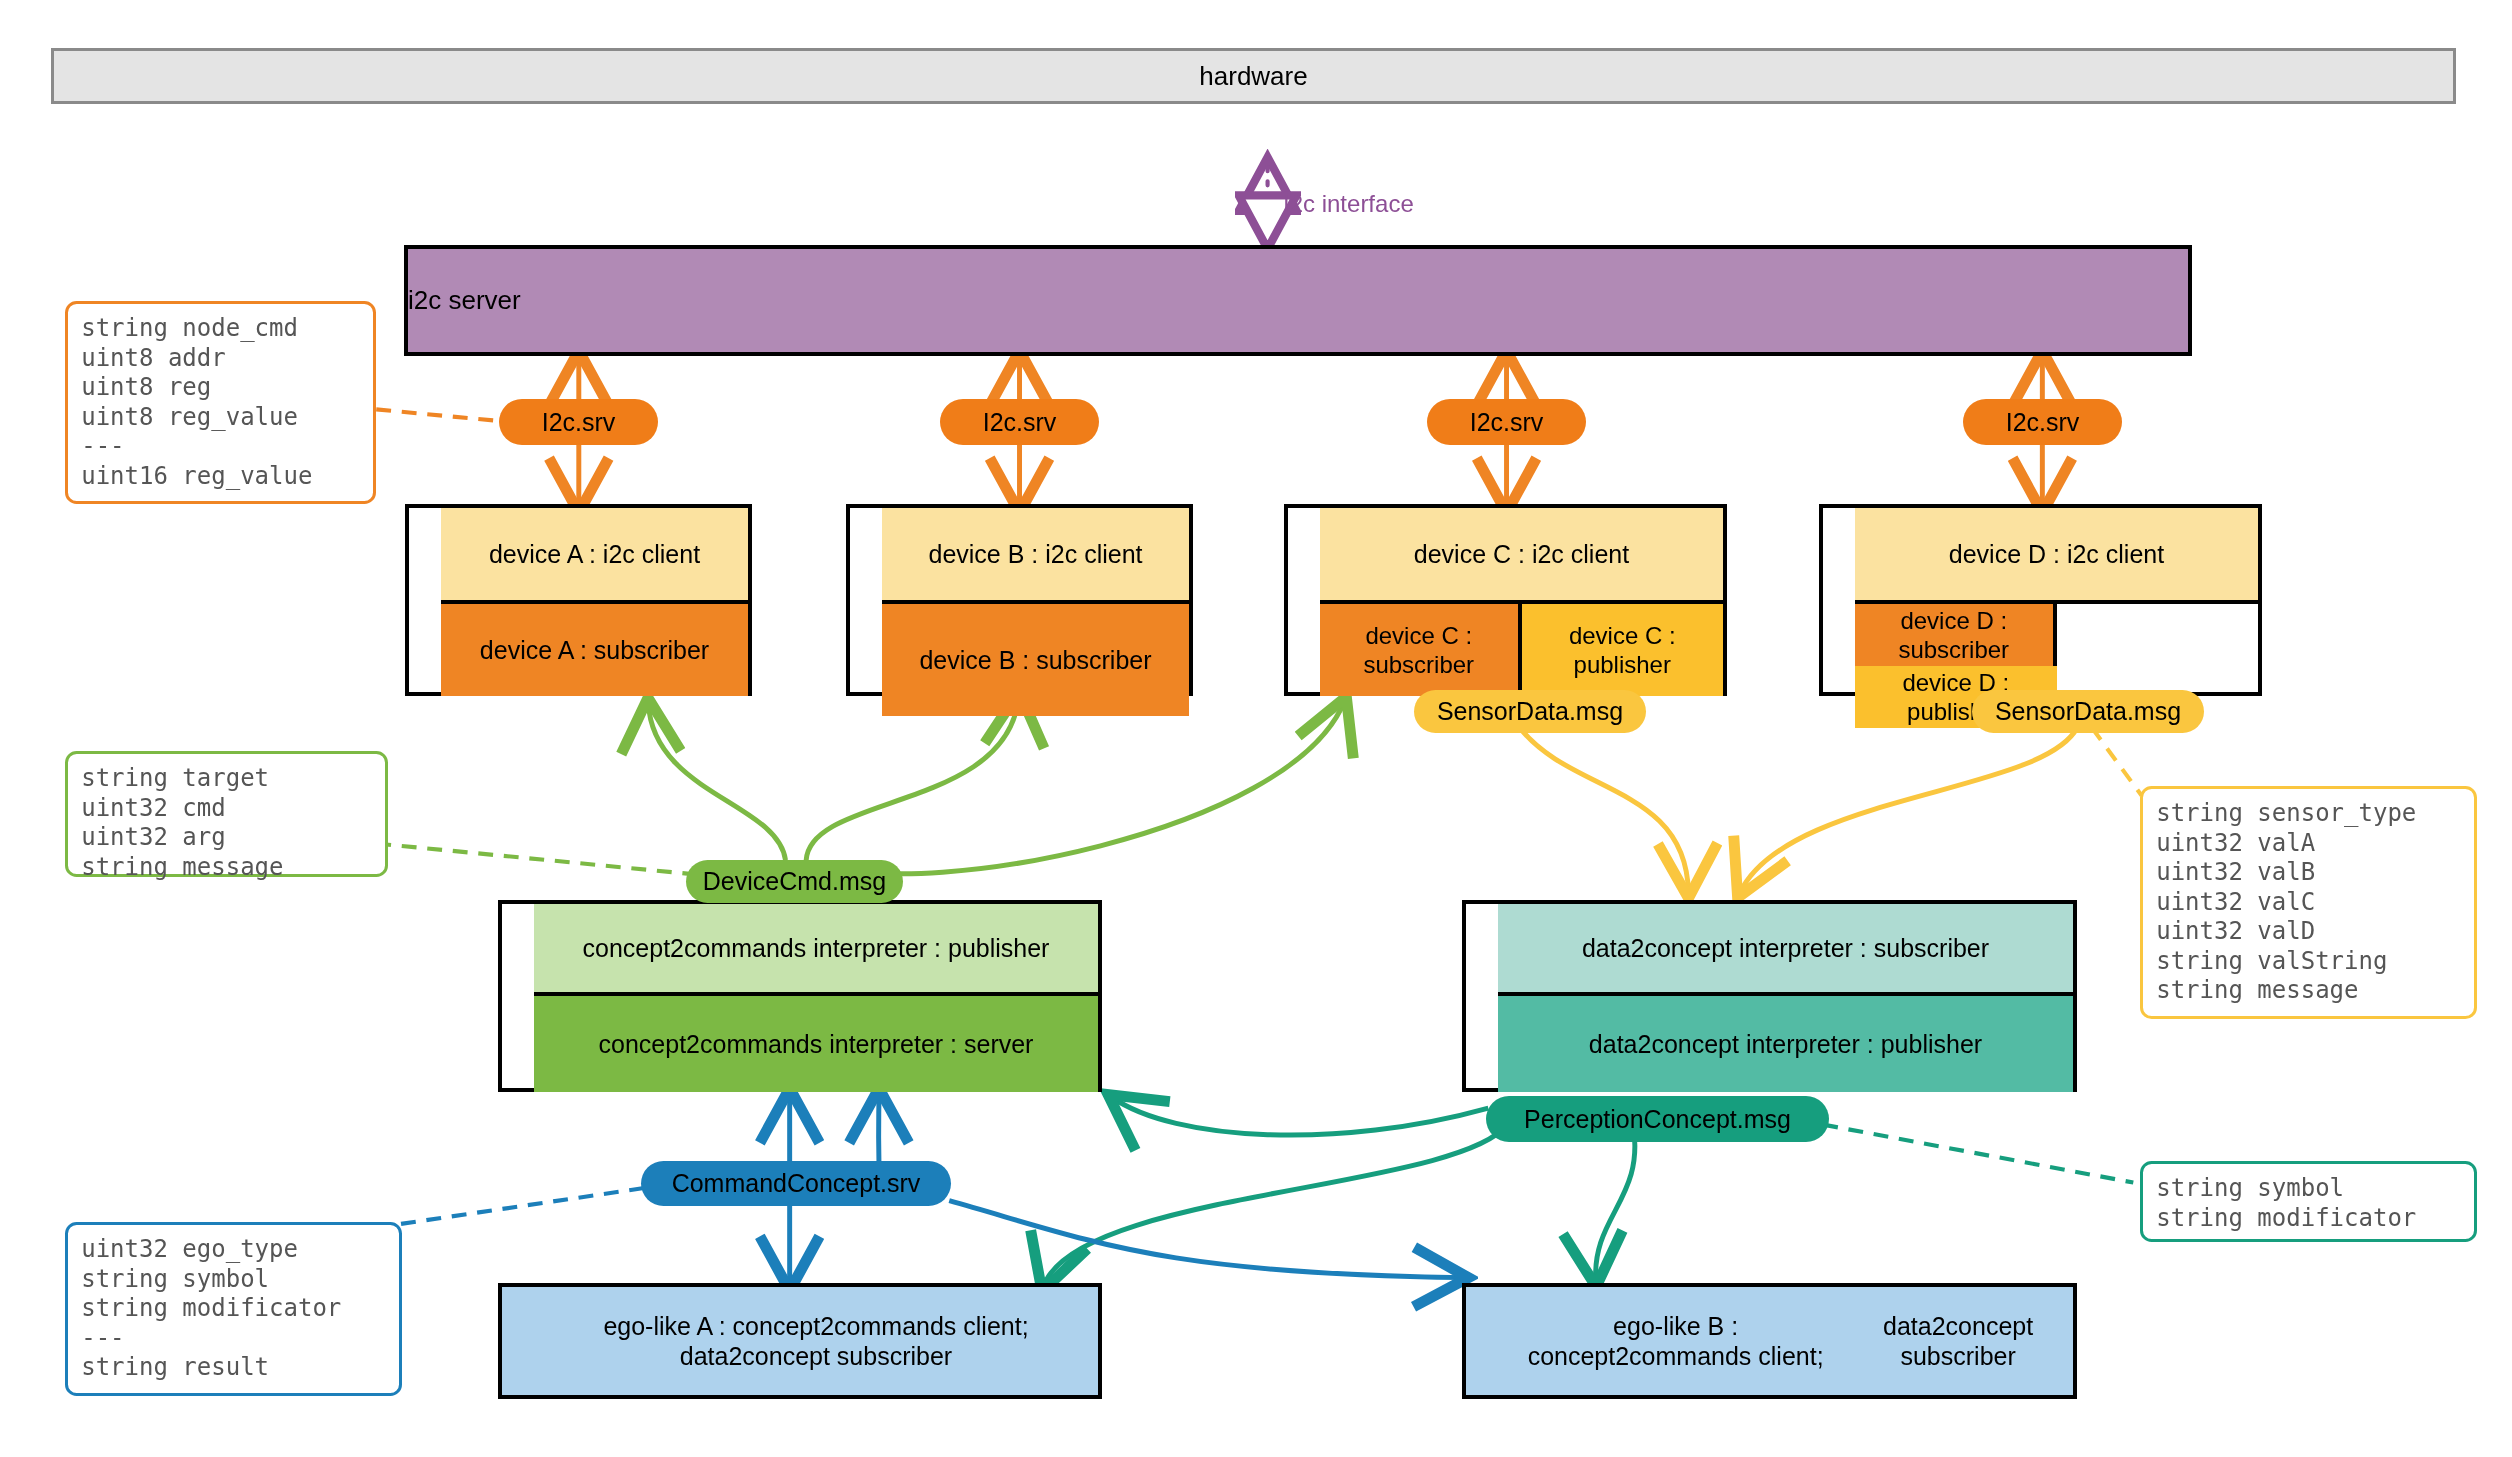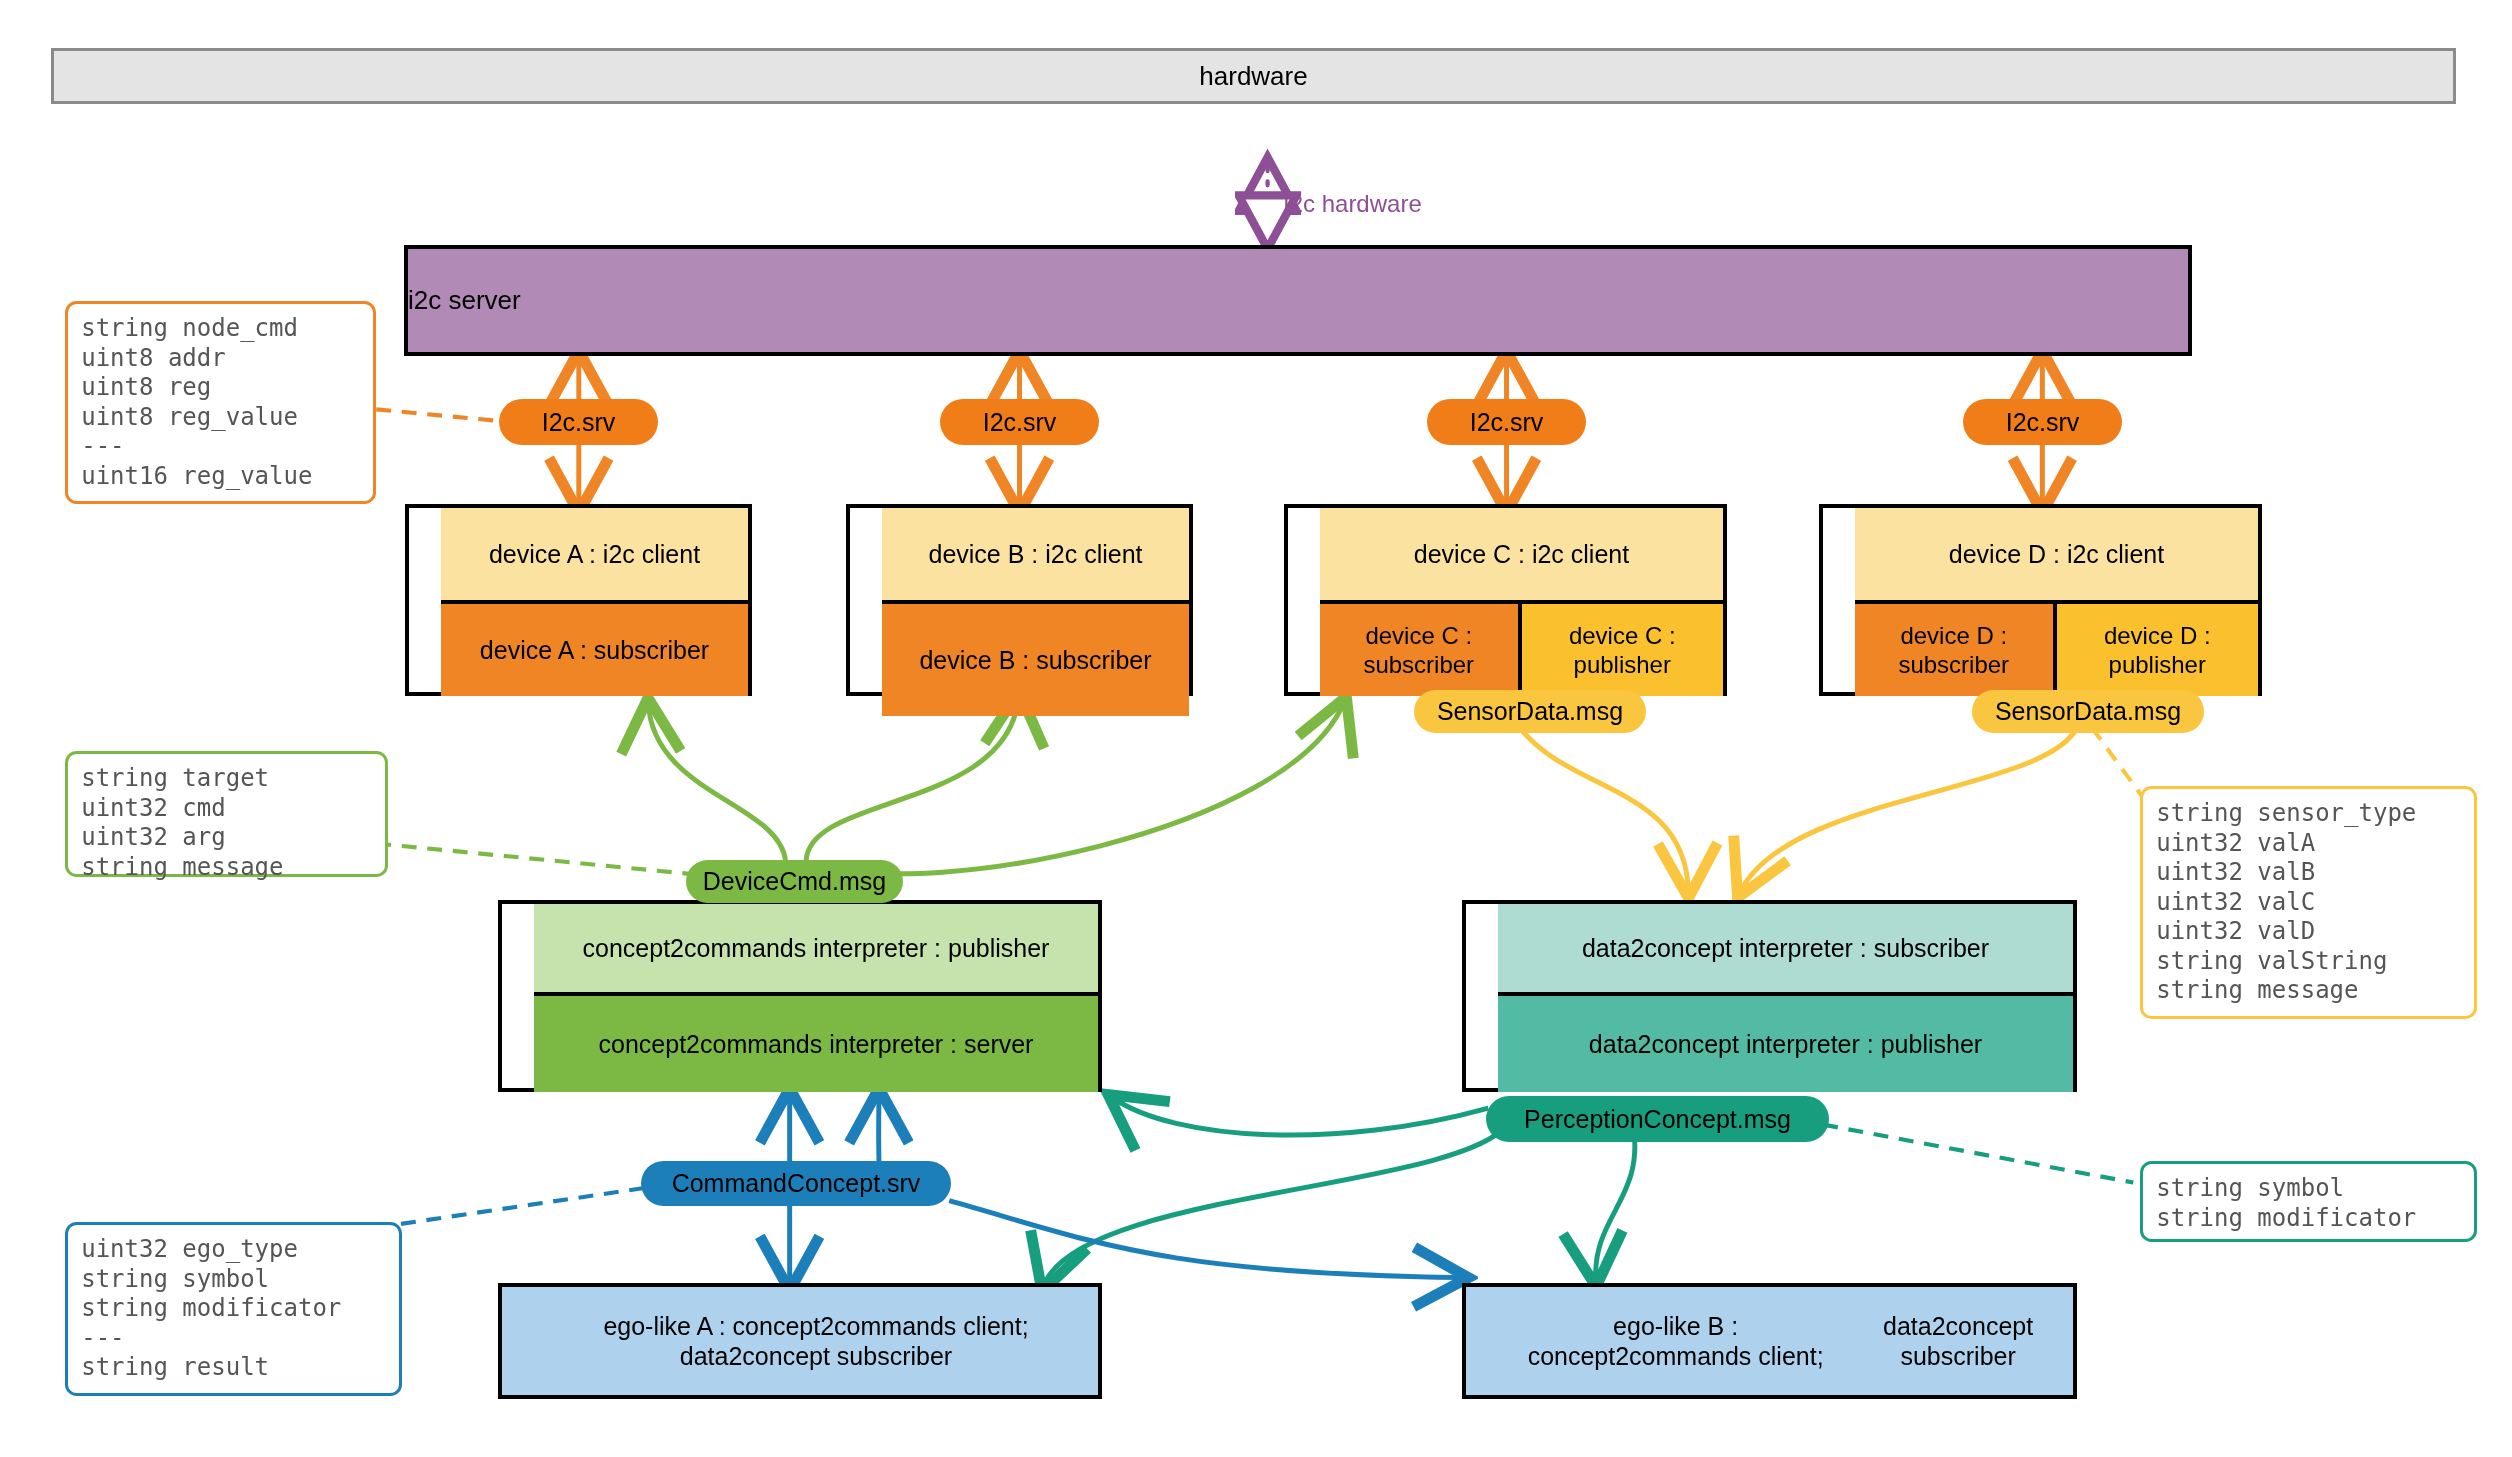--- a/index.html
+++ b/index.html
@@ -114,21 +114,21 @@
       <path d="M955,1450 L955,1555" marker-end="url(#ahB)"></path>
       <path d="M1148,1452 C1320,1500 1400,1540 1770,1545" marker-end="url(#ahB)"></path>
     </g>
     <path d="M485,1480 L905,1418" stroke="#1c7fba" stroke-width="5" stroke-dasharray="18 13" fill="none"></path>
   </svg>
 
   <div class="hardware" style="left:51px;top:48px;width:2405px;height:56px;">
     <span>hardware</span>
   </div>
 
-  <div class="ilabel" style="left:1283px;top:190px;">I2c hardware</div>
+  <div class="ilabel" style="left:1283px;top:190px;">I2c interface</div>
 
   <div class="i2cserver" style="left:404px;top:245px;width:1788px;height:111px;">
     <span>i2c server</span>
   </div>
 
   <div class="pill" style="left:499px;top:399px;width:159px;height:46px;background:#f07d18;">
     <span>I2c.srv</span>
   </div>
   <div class="pill" style="left:940px;top:399px;width:159px;height:46px;background:#f07d18;">
     <span>I2c.srv</span>
@@ -155,21 +155,21 @@
     <div style="display:flex;height:92px;">
       <div class="cell c-sub" style="width:50%;font-size:24px;border-right:4.1px solid #000;white-space:pre-line;">device C :
 subscriber</div>
       <div class="cell c-pub" style="width:50%;font-size:24px;white-space:pre-line;">device C :
 publisher</div>
     </div>
   </div>
 
   <div class="node" style="left:1819px;top:504px;width:443px;height:192px;">
     <div class="cell c-clienttop" style="height:96px;font-size:25px;border-bottom:4.1px solid #000;">device D : i2c client</div>
-    <div style="display:flex;height:92px;">
+    <div style="display:flex;height:92px;flex-direction:column;">
       <div class="cell c-sub" style="width:50%;font-size:24px;border-right:4.1px solid #000;white-space:pre-line;">device D :
 subscriber</div>
       <div class="cell c-pub" style="width:50%;font-size:24px;white-space:pre-line;">device D :
 publisher</div>
     </div>
   </div>
 
   <div class="pill" style="left:1414px;top:690px;width:232px;height:43px;background:#fac63f;">
     <span>SensorData.msg</span>
   </div>

